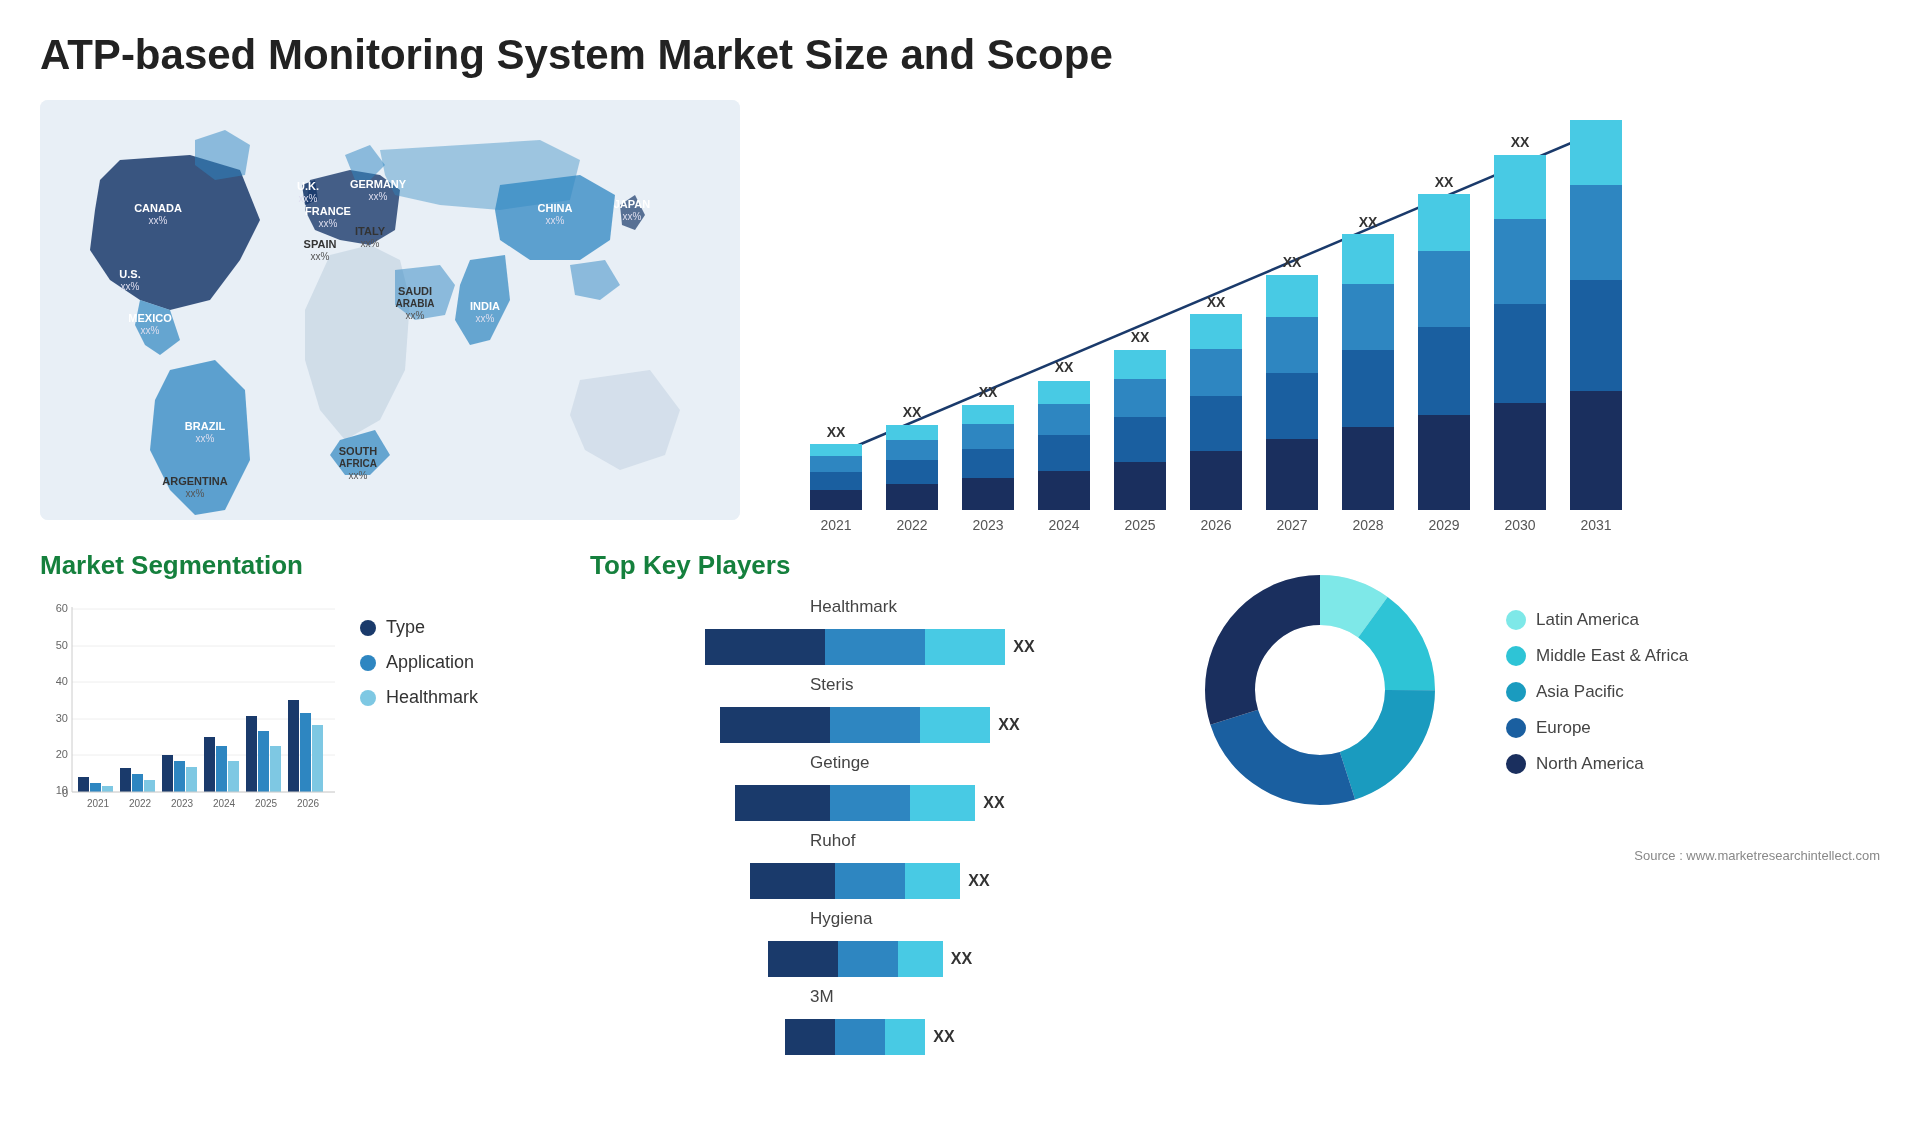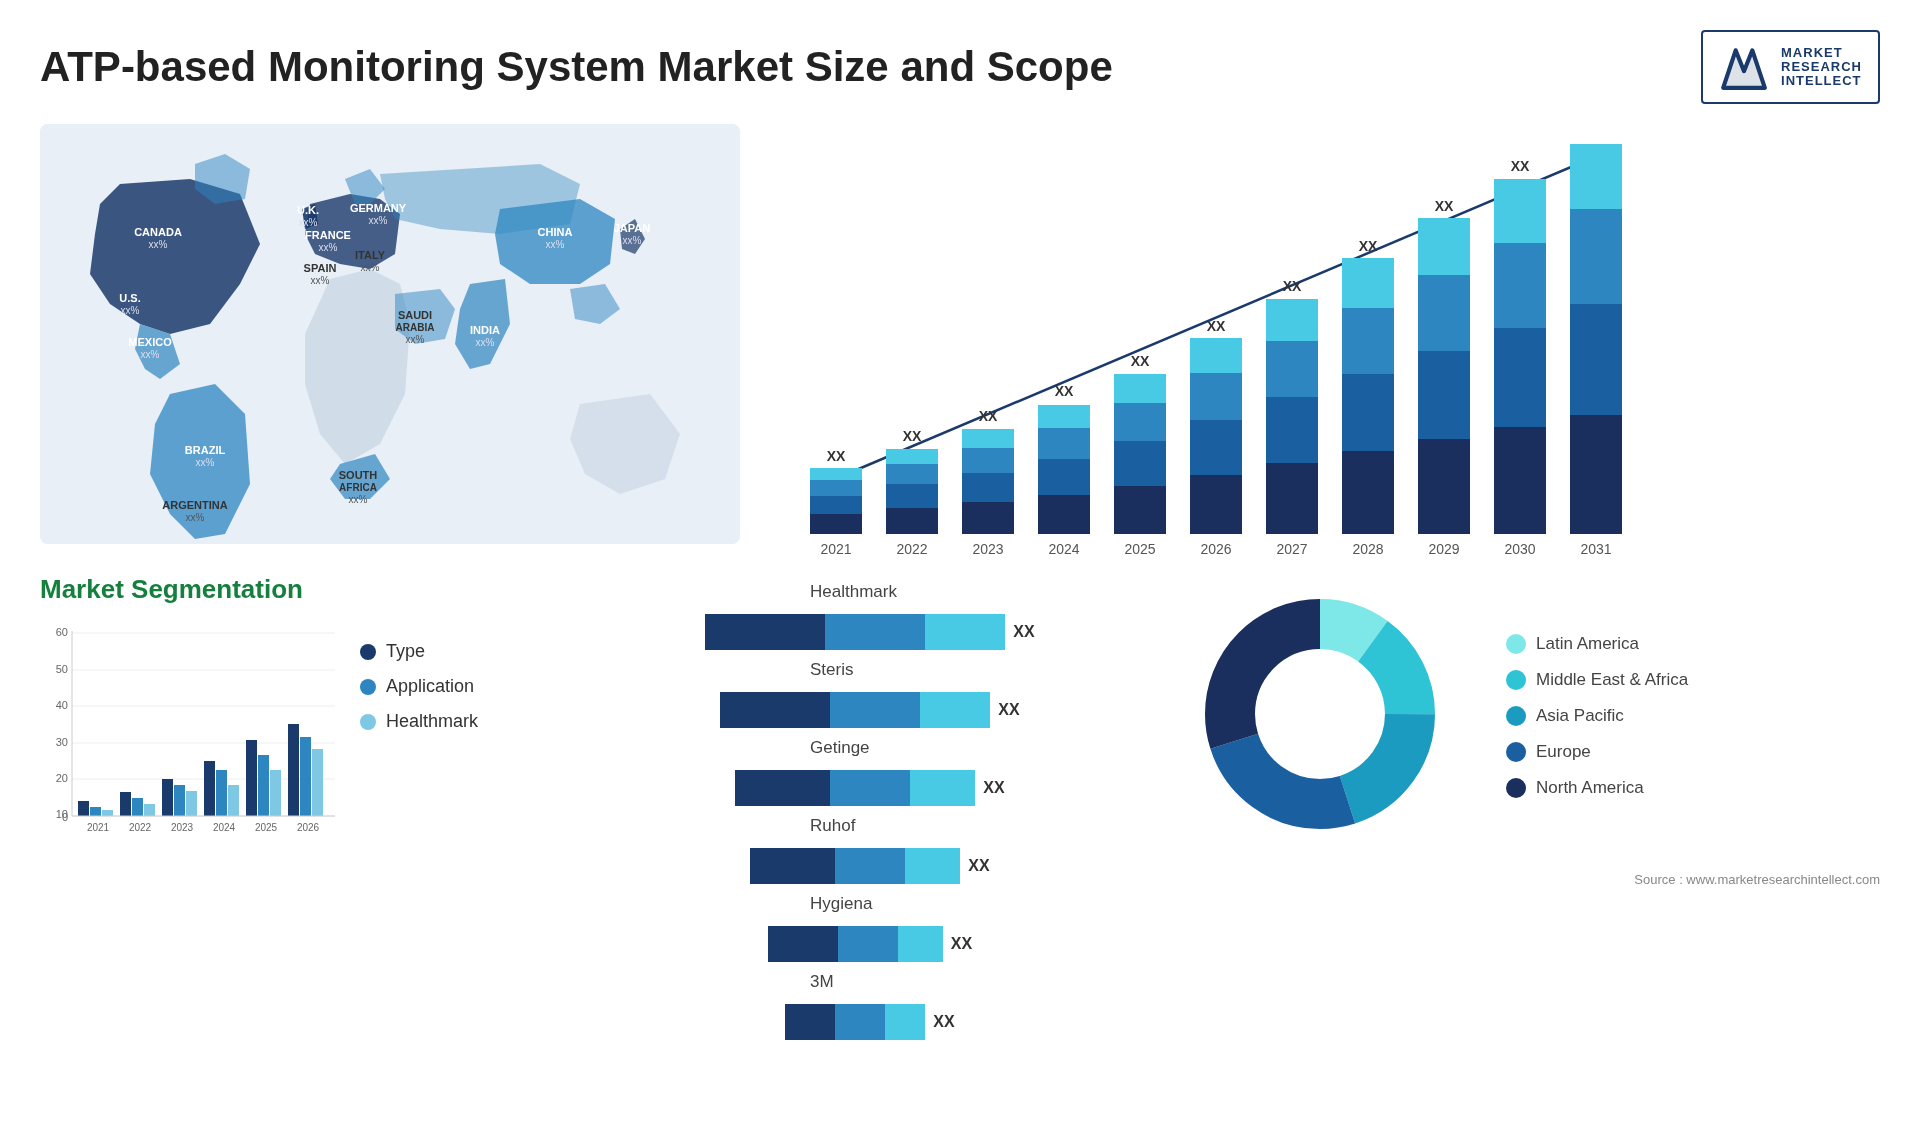--- a/index.html
+++ b/index.html
@@ -204,32 +204,20 @@
       margin-top: 14px;
     }
   </style>
 </head>
 <body>
 
 <div class="page-container">
 
   <div class="header">
     <h1 class="page-title">ATP-based Monitoring System Market Size and Scope</h1>
-    <div class="logo-box">
-
-      <svg class="logo-icon" viewBox="0 0 60 60">
-        <polygon points="5,55 20,10 30,35 40,10 55,55" fill="none" stroke="#1a3a6b" stroke-width="5" stroke-linejoin="round"></polygon>
-        <polygon points="5,55 20,10 30,35 40,10 55,55" fill="#1a3a6b" opacity="0.15"></polygon>
-      </svg>
-      <div class="logo-text">
-        <span>MARKET</span>
-        <span>RESEARCH</span>
-        <span>INTELLECT</span>
-      </div>
-    </div>
   </div>
 
   <div class="top-section">
 
     <div class="map-container">
       <svg width="700" height="420" viewBox="0 0 700 420">
         <rect width="700" height="420" fill="#e8eff6"></rect>
 
         <path d="M60,80 L80,60 L150,55 L200,70 L220,120 L200,160 L170,200 L130,210 L100,200 L70,180 L50,150 L55,110 Z" fill="#1a3a6b" opacity="0.85"></path>
 
@@ -453,20 +441,21 @@
           </div>
           <div class="seg-legend-item">
             <div class="seg-legend-dot" style="background:#7ec8e3;"></div>
             <span>Healthmark</span>
           </div>
         </div>
       </div>
     </div>
 
     <div class="players-container">
+      <h2 class="section-title">Top Key Players</h2>
       <div class="players-list">
         <div class="player-row">
           <span class="player-name">Healthmark</span>
           <div class="player-bar-wrap">
             <div class="player-bar" style="width:300px;">
               <div class="player-bar-seg1" style="width:120px;"></div>
               <div class="player-bar-seg2" style="width:100px;"></div>
               <div class="player-bar-seg3" style="width:80px;"></div>
             </div>
             <span class="player-xx">XX</span>

